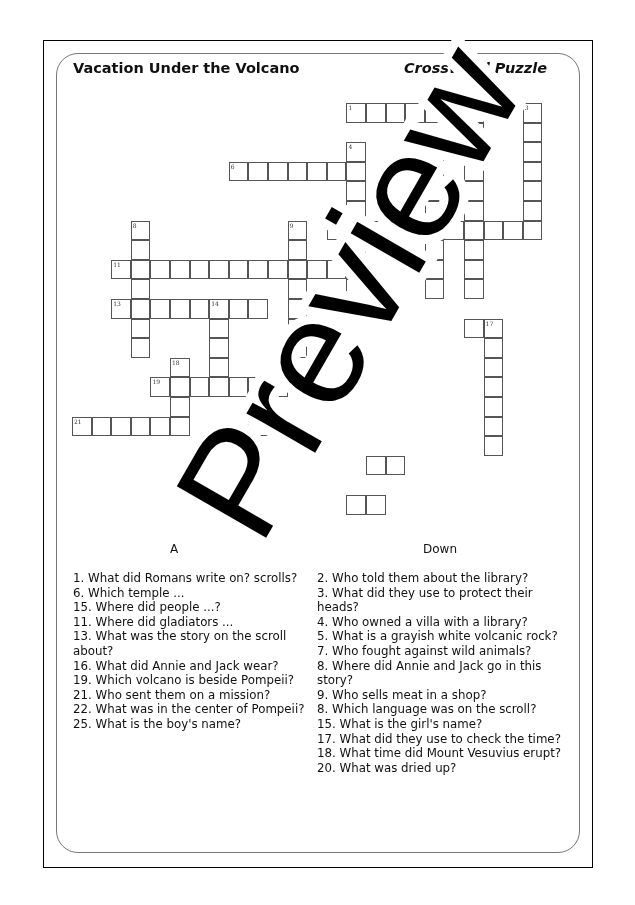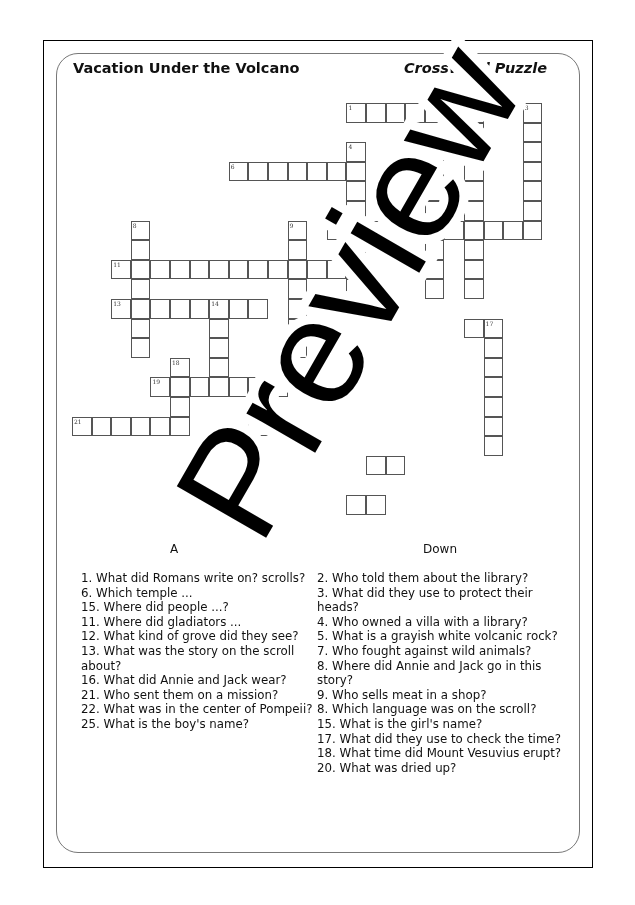--- a/index.html
+++ b/index.html
@@ -175,28 +175,28 @@
     </div>
     <div class="cell" style="left: 366px; top: 455.8px;"></div>
     <div class="cell" style="left: 385.6px; top: 455.8px;"></div>
     <div class="cell" style="left: 346.4px; top: 495px;"></div>
     <div class="cell" style="left: 366px; top: 495px;"></div>
   </div>
 
 <div class="heading" style="left:170px;">A</div>
 <div class="heading" style="left:423px;">Down</div>
 
-<div class="clues" id="across-list" style="left:81px;">
+<div class="clues" id="across-list" style="left:73px;">
     <div>1. What did Romans write on? scrolls?</div>
     <div>6. Which temple ...</div>
     <div>15. Where did people ...?</div>
     <div>11. Where did gladiators ...</div>
-    <div>12. What kind of grove did they see?</div>
     <div>13. What was the story on the scroll about?</div>
     <div>16. What did Annie and Jack wear?</div>
+    <div>19. Which volcano is beside Pompeii?</div>
     <div>21. Who sent them on a mission?</div>
     <div>22. What was in the center of Pompeii?</div>
     <div>25. What is the boy's name?</div>
   </div>
 <div class="clues" id="down-list" style="left:317px;width:245px;">
     <div>2. Who told them about the library?</div>
     <div>3. What did they use to protect their heads?</div>
     <div>4. Who owned a villa with a library?</div>
     <div>5. What is a grayish white volcanic rock?</div>
     <div>7. Who fought against wild animals?</div>

